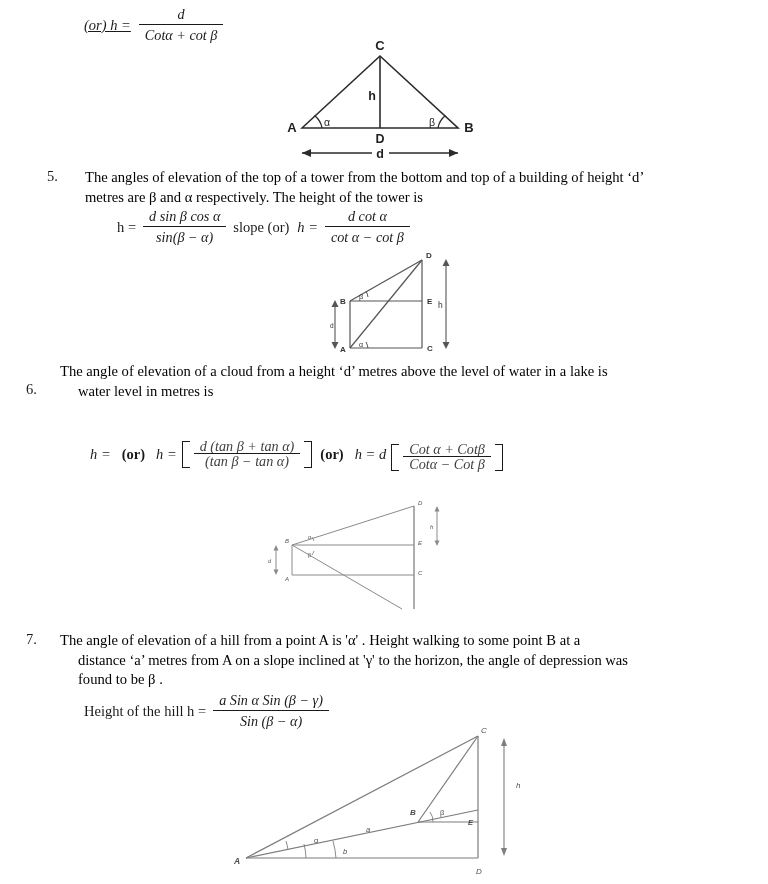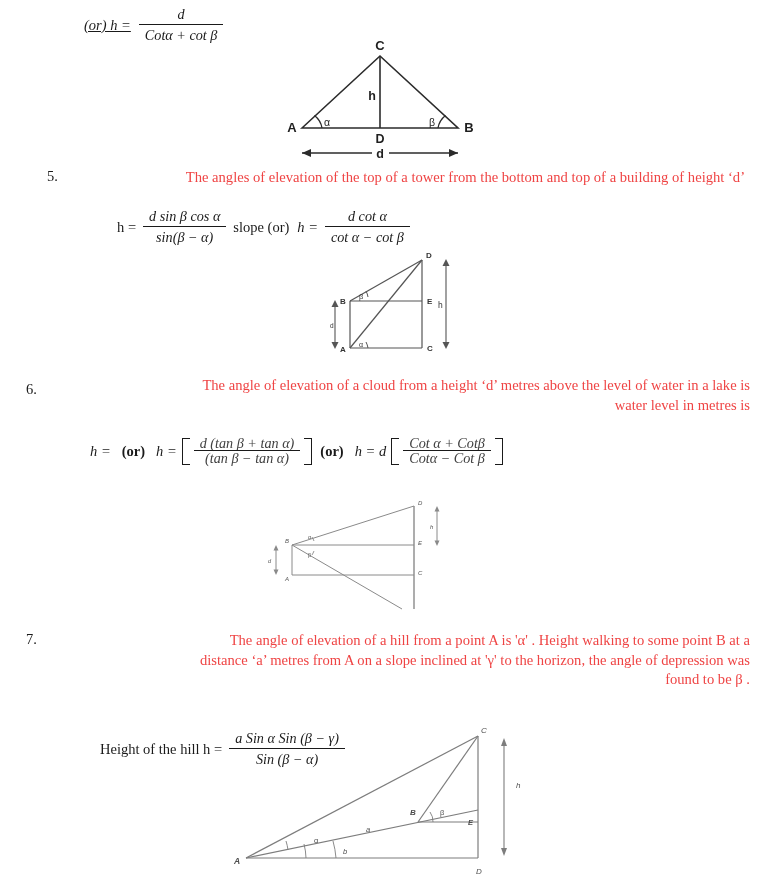--- a/index.html
+++ b/index.html
@@ -22,22 +22,22 @@
   }
   .num {
     position: absolute;
     font-size: 14.5px;
     color: #1a1a1a;
   }
   .body-text {
     position: absolute;
     font-size: 14.6px;
     line-height: 19.5px;
-    color: #ef4444;
-    text-align: right;
+    color: #000000;
+    text-align: left;
   }
   .body-text .ln { display: block; white-space: nowrap; }
   .it { font-style: italic; }
   
   .math {
     position: absolute;
     display: flex;
     align-items: center;
     font-size: 14.5px;
     color: #1a1a1a;
@@ -128,20 +128,21 @@
       <text class="fig-label" x="92" y="62" font-size="12.5" font-weight="bold" fill="#1f1f1f" text-anchor="middle">h</text>
       <text class="fig-label" x="100" y="120" font-size="12.5" font-weight="bold" fill="#1f1f1f" text-anchor="middle">d</text>
       <text class="fig-label" x="47" y="88" font-size="10.5" fill="#1f1f1f" text-anchor="middle">α</text>
       <text class="fig-label" x="152" y="88" font-size="10.5" fill="#1f1f1f" text-anchor="middle">β</text>
     </svg>
   </div>
 
   <div class="num" style="left:47px; top:168px;">5.</div>
   <div class="body-text" style="left:85px; top:168px; width:660px;">
     <span class="ln">The angles of elevation of the top of a tower from the bottom and top of a building of height ‘d’</span>
+    <span class="ln">metres are   β and   α  respectively.  The height of the tower is</span>
   </div>
 
   <div class="math" style="left:113px; top:208px;">
     <span class="plain">h =</span>
     <span class="frac">
       <span class="numer">d sin β cos α</span>
       <span class="bar"></span>
       <span class="denom">sin(β − α)</span>
     </span>
     <span class="plain" style="font-style:normal;">slope (or)</span>
@@ -182,21 +183,21 @@
       <text class="fig-label" x="38" y="56" font-size="8" font-weight="bold" fill="#333">B</text>
       <text class="fig-label" x="38" y="104" font-size="8" font-weight="bold" fill="#333">A</text>
       <text class="fig-label" x="136" y="60" font-size="8.5" fill="#333">h</text>
       <text class="fig-label" x="28" y="80" font-size="6.5" fill="#333">d</text>
       <text class="fig-label" x="57" y="51" font-size="7.5" fill="#333">β</text>
       <text class="fig-label" x="57" y="99" font-size="7" fill="#333">α</text>
     </svg>
   </div>
 
   <div class="num" style="left:26px; top:381px;">6.</div>
-  <div class="body-text" style="left:60px; top:376px; width:690px;">
+  <div class="body-text" style="left:60px; top:362px; width:690px;">
     <span class="ln">The angle of elevation of a cloud from a height ‘d’ metres above the level of water in a lake  is</span>
     <span class="ln" style="padding-left:18px;">water level in metres is</span>
   </div>
 
   <div class="math" style="left:86px; top:438px;">
     <span class="plain it">h =</span>
     <span class="orlabel">(or)</span>
 
     <span class="plain it">h =</span>
     <span class="brk" style="align-items:stretch; display:inline-flex;">
@@ -204,21 +205,21 @@
       <span class="frac" style="justify-content:center;">
         <span class="numer">d  (tan β + tan α)</span>
         <span class="bar"></span>
         <span class="denom">(tan β − tan α)</span>
       </span>
       <span class="bigbracket-r"></span>
     </span>
     <span class="orlabel">(or)</span>
 
     <span class="plain it">h = d</span>
-    <span class="brk" style="align-items:center; display:inline-flex;">
+    <span class="brk" style="align-items:center; display:inline-flex;margin-top:6px;">
       <span class="bigbracket-l"></span>
       <span class="frac" style="justify-content:center;">
         <span class="numer">Cot α  +  Cotβ</span>
         <span class="bar"></span>
         <span class="denom">Cotα  −  Cot β</span>
       </span>
       <span class="bigbracket-r"></span>
     </span>
   </div>
 
@@ -258,21 +259,21 @@
     </svg>
   </div>
 
   <div class="num" style="left:26px; top:631px;">7.</div>
   <div class="body-text" style="left:60px; top:631px; width:690px;">
     <span class="ln">The angle of elevation of  a hill from a point A is 'α' . Height walking to some point B at a</span>
     <span class="ln" style="padding-left:18px;">distance ‘a’ metres from A on a slope inclined at 'γ' to the horizon, the angle of depression was</span>
     <span class="ln" style="padding-left:18px;">found to be β .</span>
   </div>
 
-  <div class="math" style="left:96px; top:692px;margin-top:38px;">
+  <div class="math" style="left:80px; top:692px;">
     <span class="plain" style="font-style:normal;">Height of the hill    h =</span>
     <span class="frac">
       <span class="numer">a  Sin  α  Sin  (β − γ)</span>
       <span class="bar"></span>
       <span class="denom">Sin  (β − α)</span>
     </span>
   </div>
 
   <div class="fig" style="left:228px; top:722px;">
     <svg width="320" height="158" viewBox="0 0 320 158">

